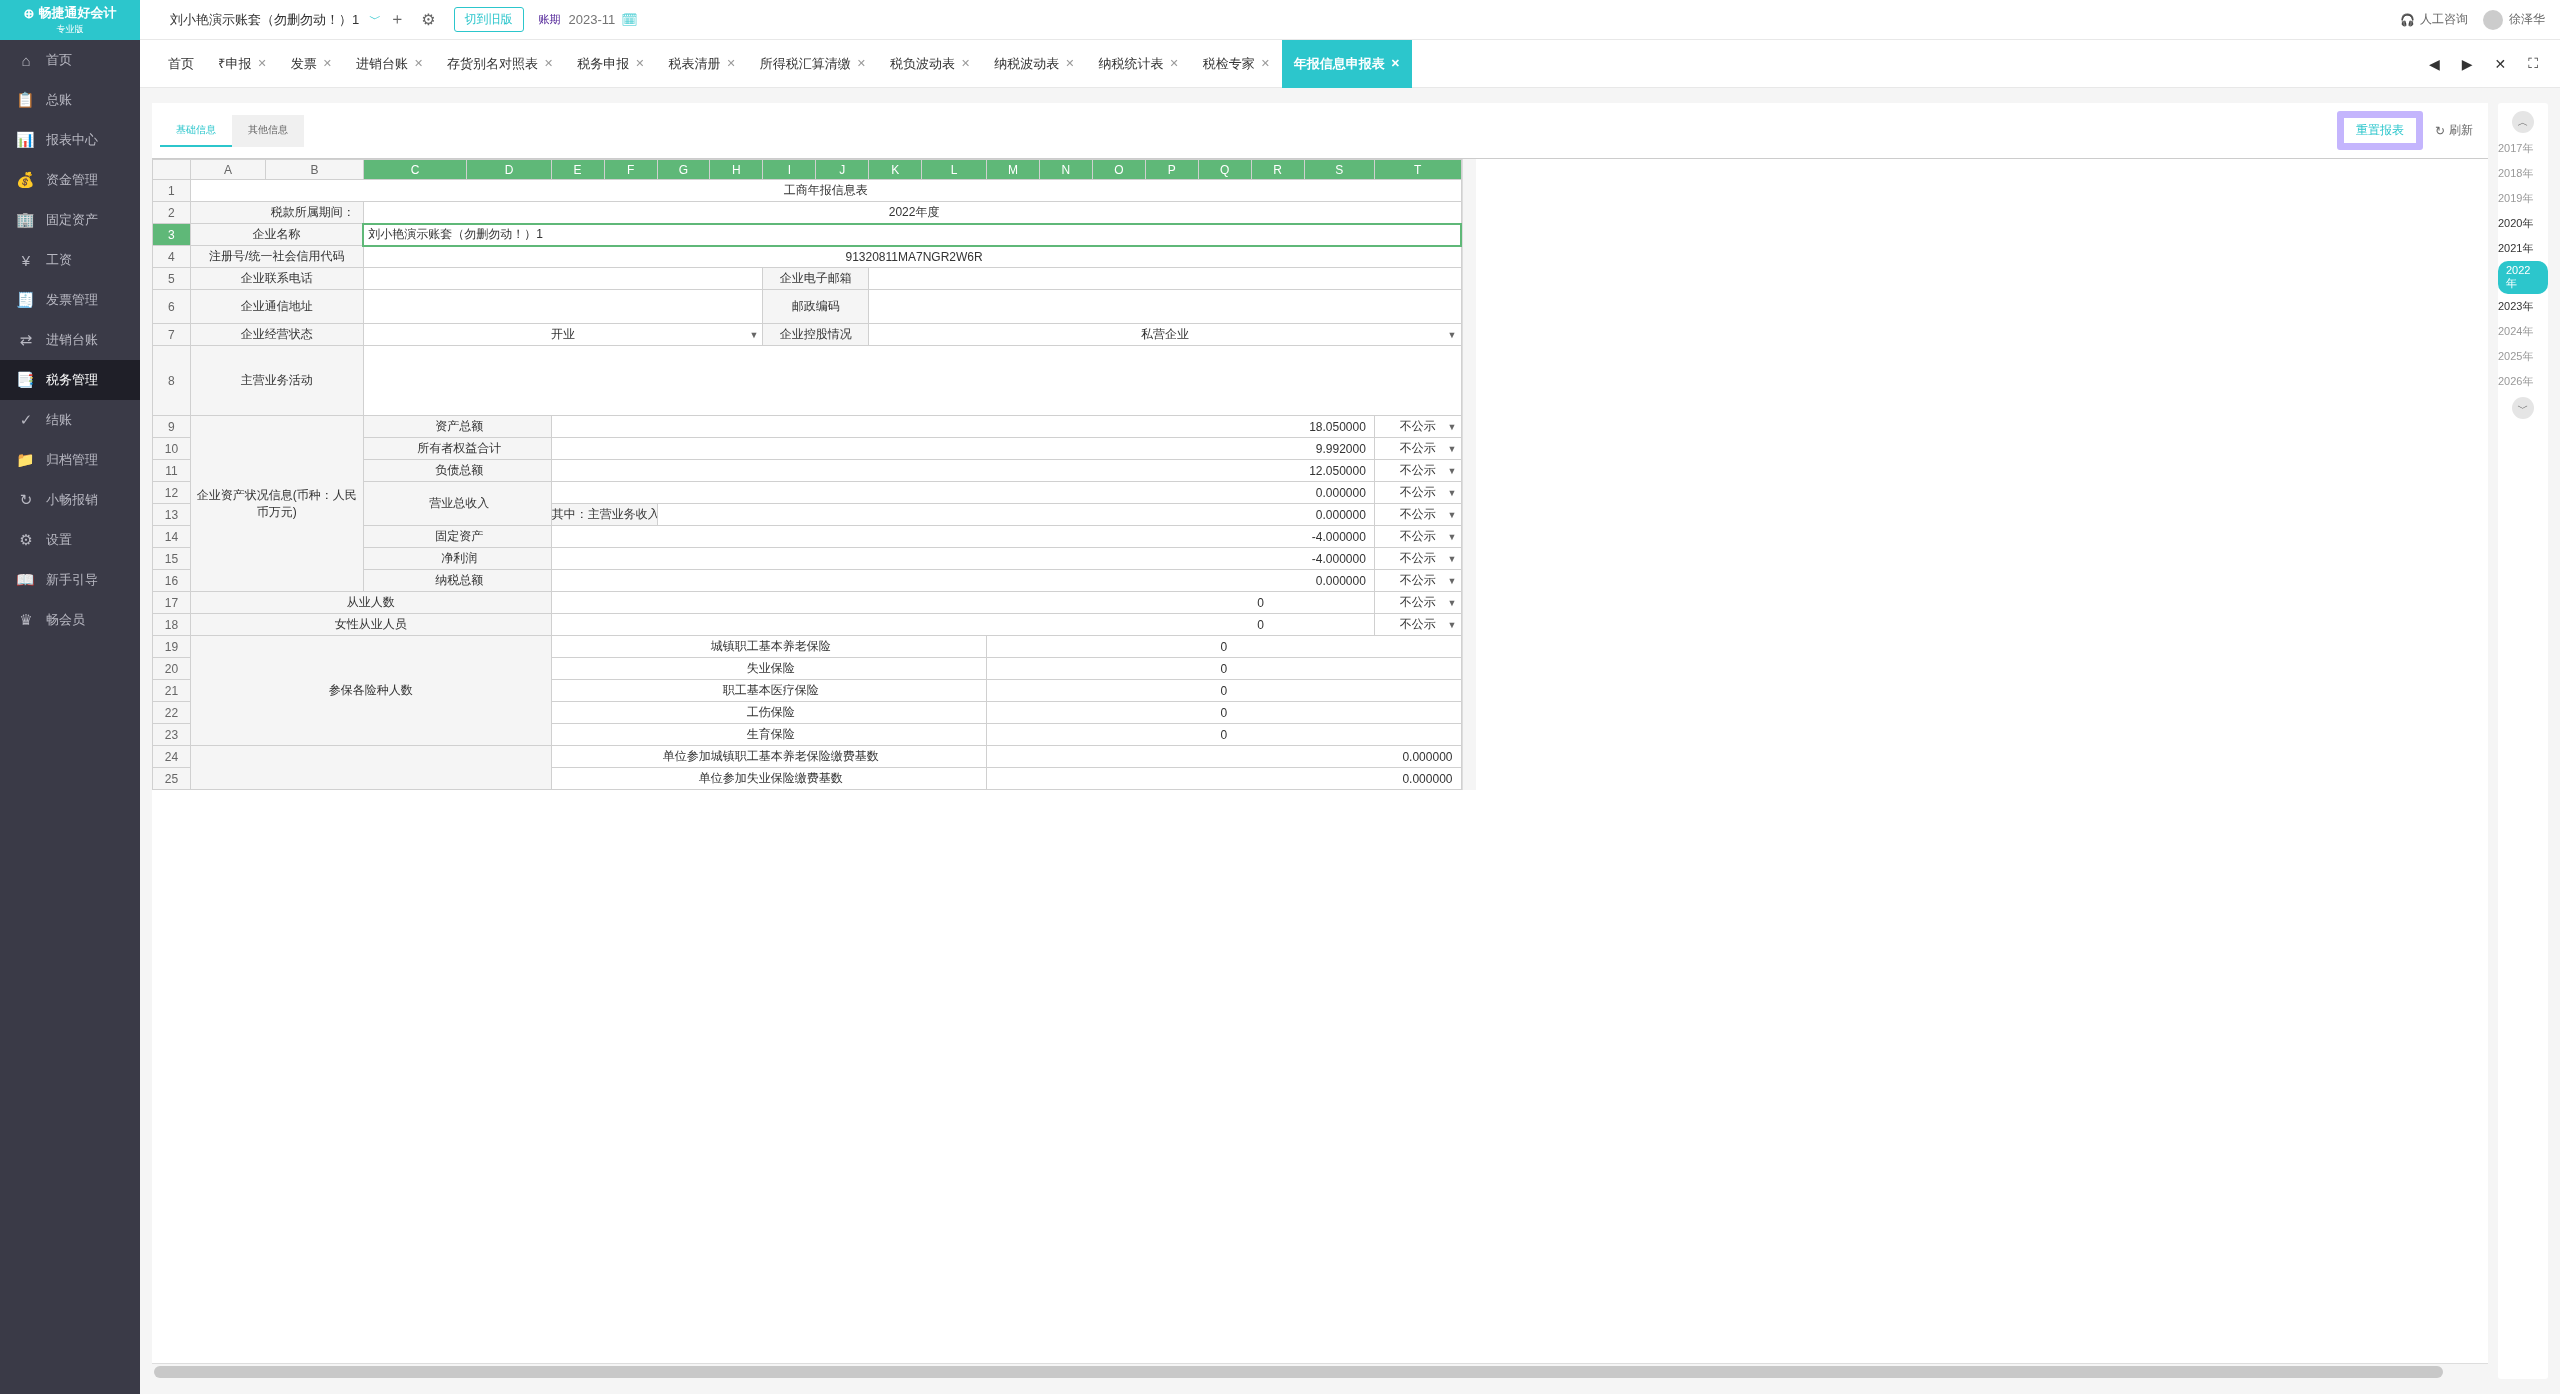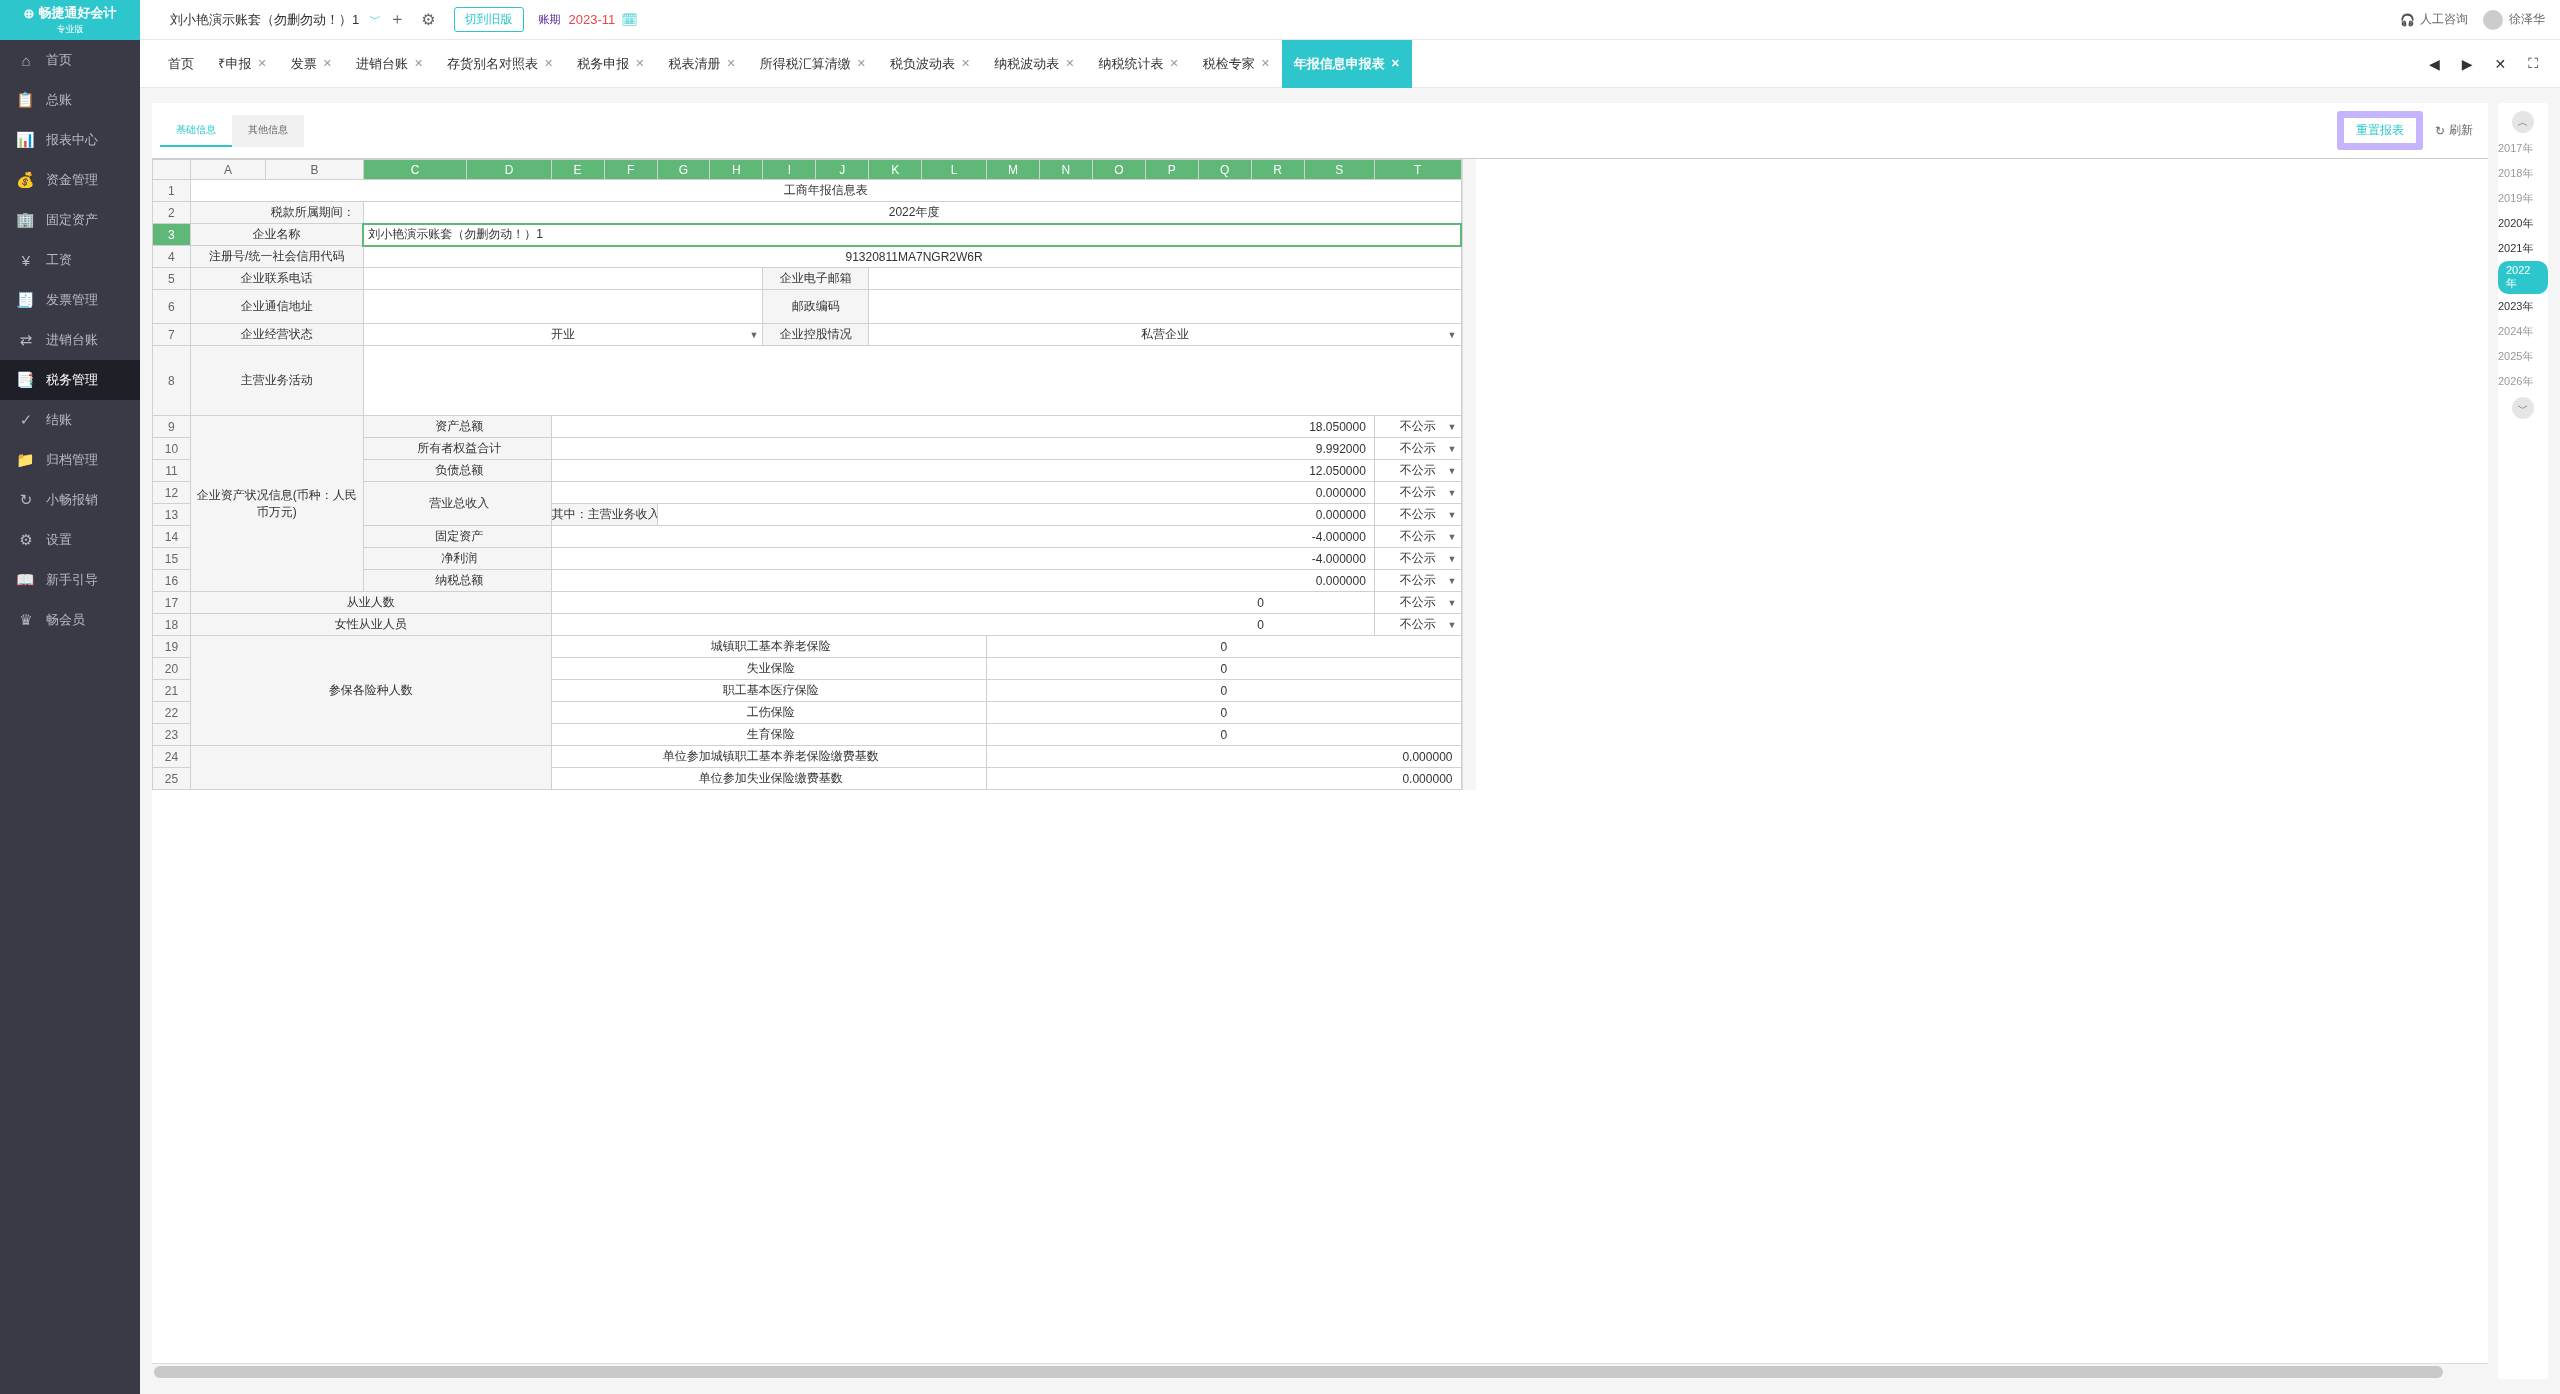--- a/index.html
+++ b/index.html
@@ -8,21 +8,21 @@
 .logo-area{width:140px;height:40px;background:#2cc6cc;color:#fff;display:flex;flex-direction:column;align-items:center;justify-content:center;position:absolute;left:0;top:0;}
 .logo-text{font-size:13px;font-weight:bold;display:flex;align-items:center;gap:4px;}
 .logo-sub{font-size:9px;margin-top:1px;}
 .header-content{margin-left:140px;display:flex;align-items:center;flex:1;}
 .account-selector{display:flex;align-items:center;gap:10px;margin-left:15px;}
 .account-name{font-size:13px;color:#333;}
 .chevron{color:#2cc6cc;font-size:12px;cursor:pointer;}
 .plus-btn,.gear-btn{color:#666;font-size:16px;cursor:pointer;padding:0 8px;}
 .old-version-btn{border:1px solid #2cc6cc;color:#2cc6cc;padding:3px 10px;border-radius:3px;font-size:12px;cursor:pointer;margin-left:10px;}
 .period-label{margin-left:15px;color:#4c1d95;font-size:11px;}
-.period-value{margin-left:8px;color:#ef4444;font-size:13px;}
+.period-value{margin-left:8px;color:#737373;font-size:13px;}
 .calendar-icon{color:#2cc6cc;margin-left:6px;cursor:pointer;}
 .header-right{margin-left:auto;display:flex;align-items:center;gap:15px;}
 .support-link{display:flex;align-items:center;gap:5px;color:#666;font-size:12px;cursor:pointer;}
 .user-info{display:flex;align-items:center;gap:6px;color:#666;font-size:12px;}
 .avatar{width:20px;height:20px;border-radius:50%;background:#ccc;}
 .sidebar{position:absolute;left:0;top:40px;width:140px;height:calc(100vh - 40px);background:#3a3a47;color:#b8b8c2;}
 .nav-item{display:flex;align-items:center;padding:11px 18px;cursor:pointer;font-size:13px;gap:12px;}
 .nav-item.active{background:#1f1f28;color:#fff;}
 .nav-icon{width:16px;height:16px;display:inline-flex;align-items:center;justify-content:center;font-size:15px;}
 .main-area{margin-left:140px;height:calc(100vh - 40px);display:flex;flex-direction:column;}

